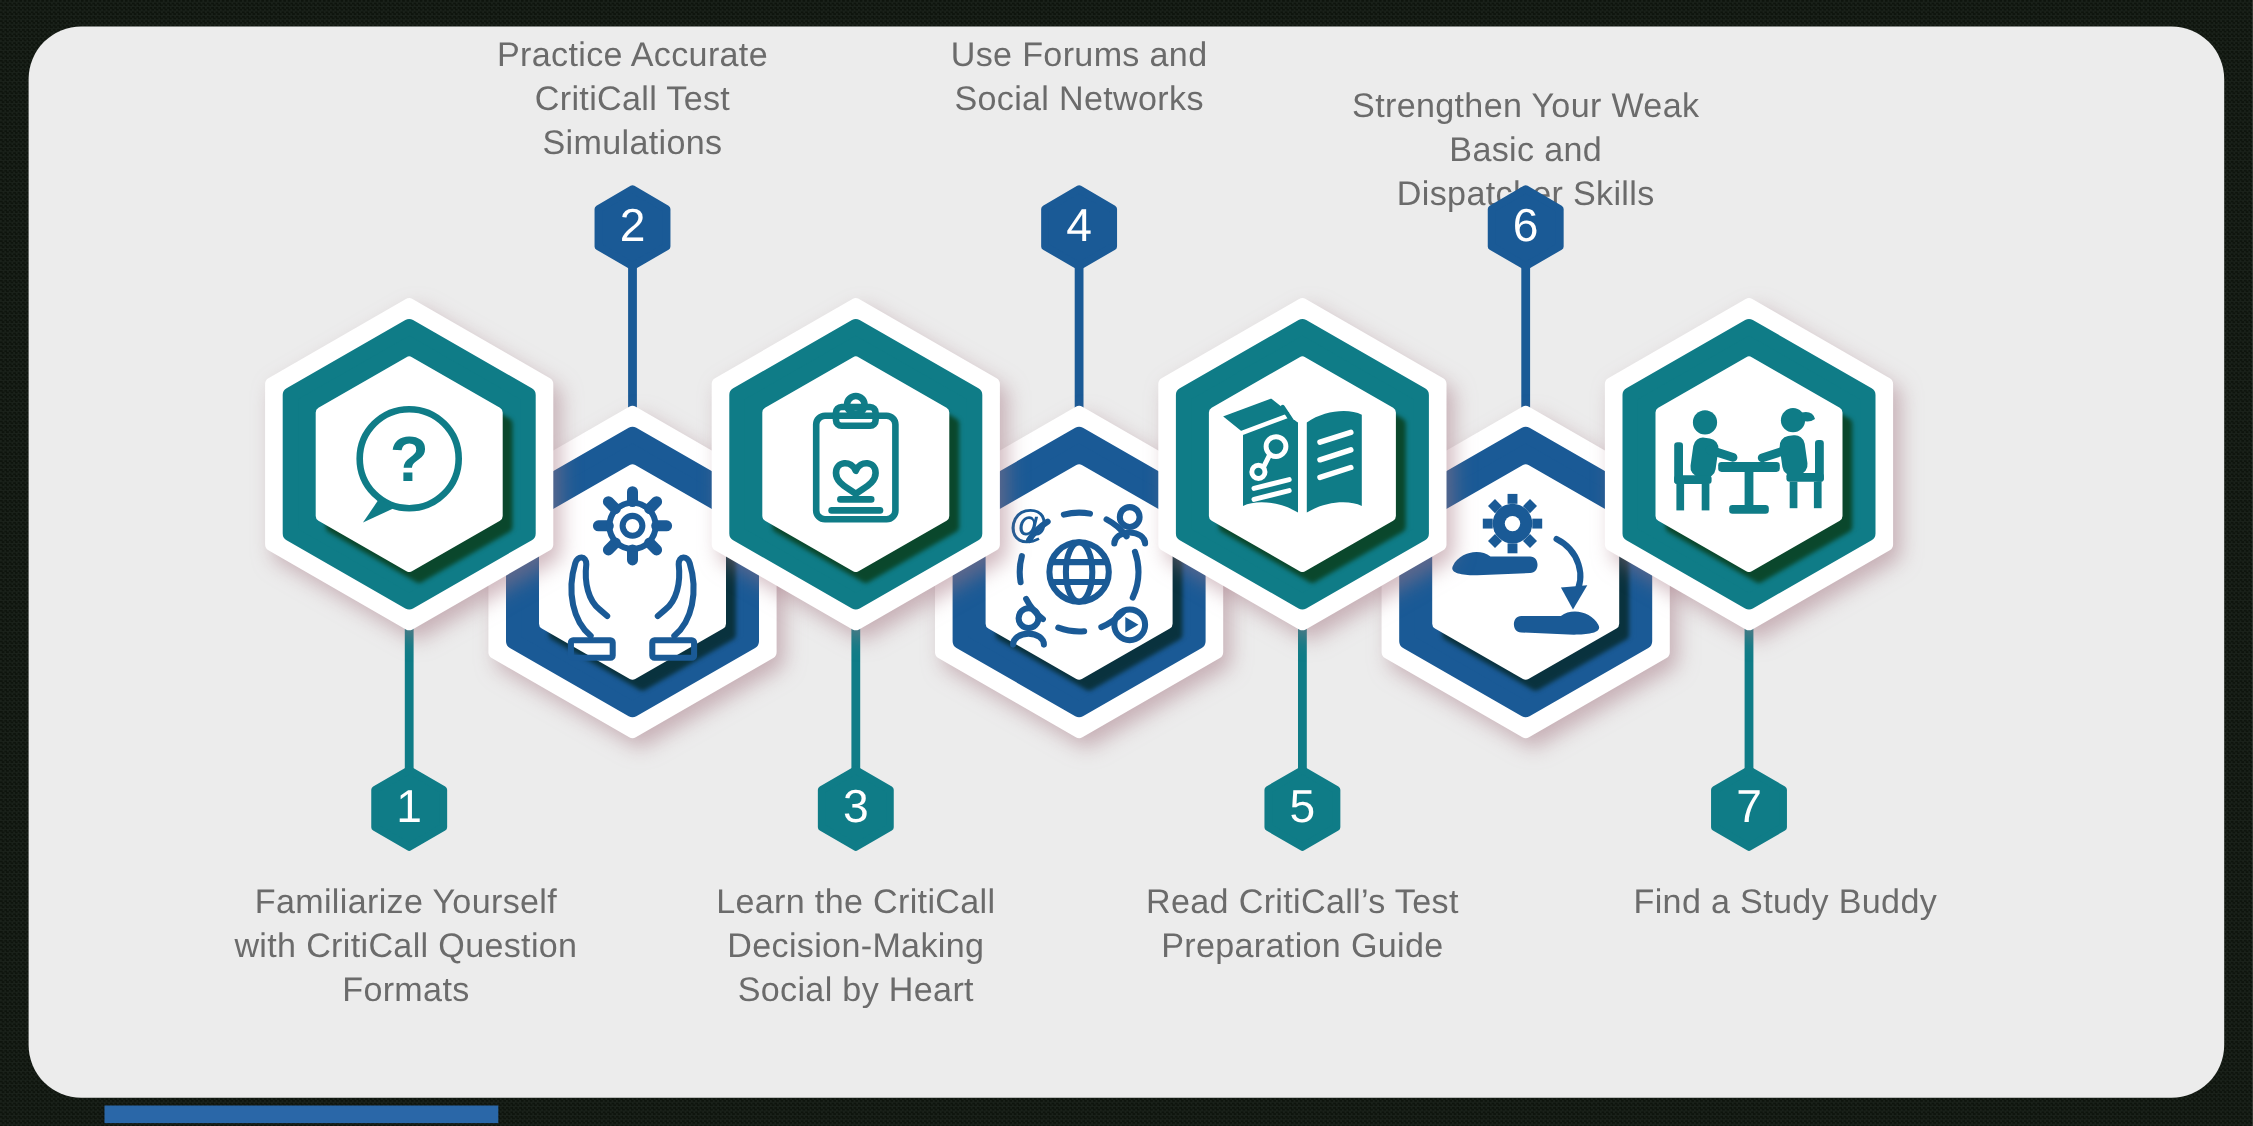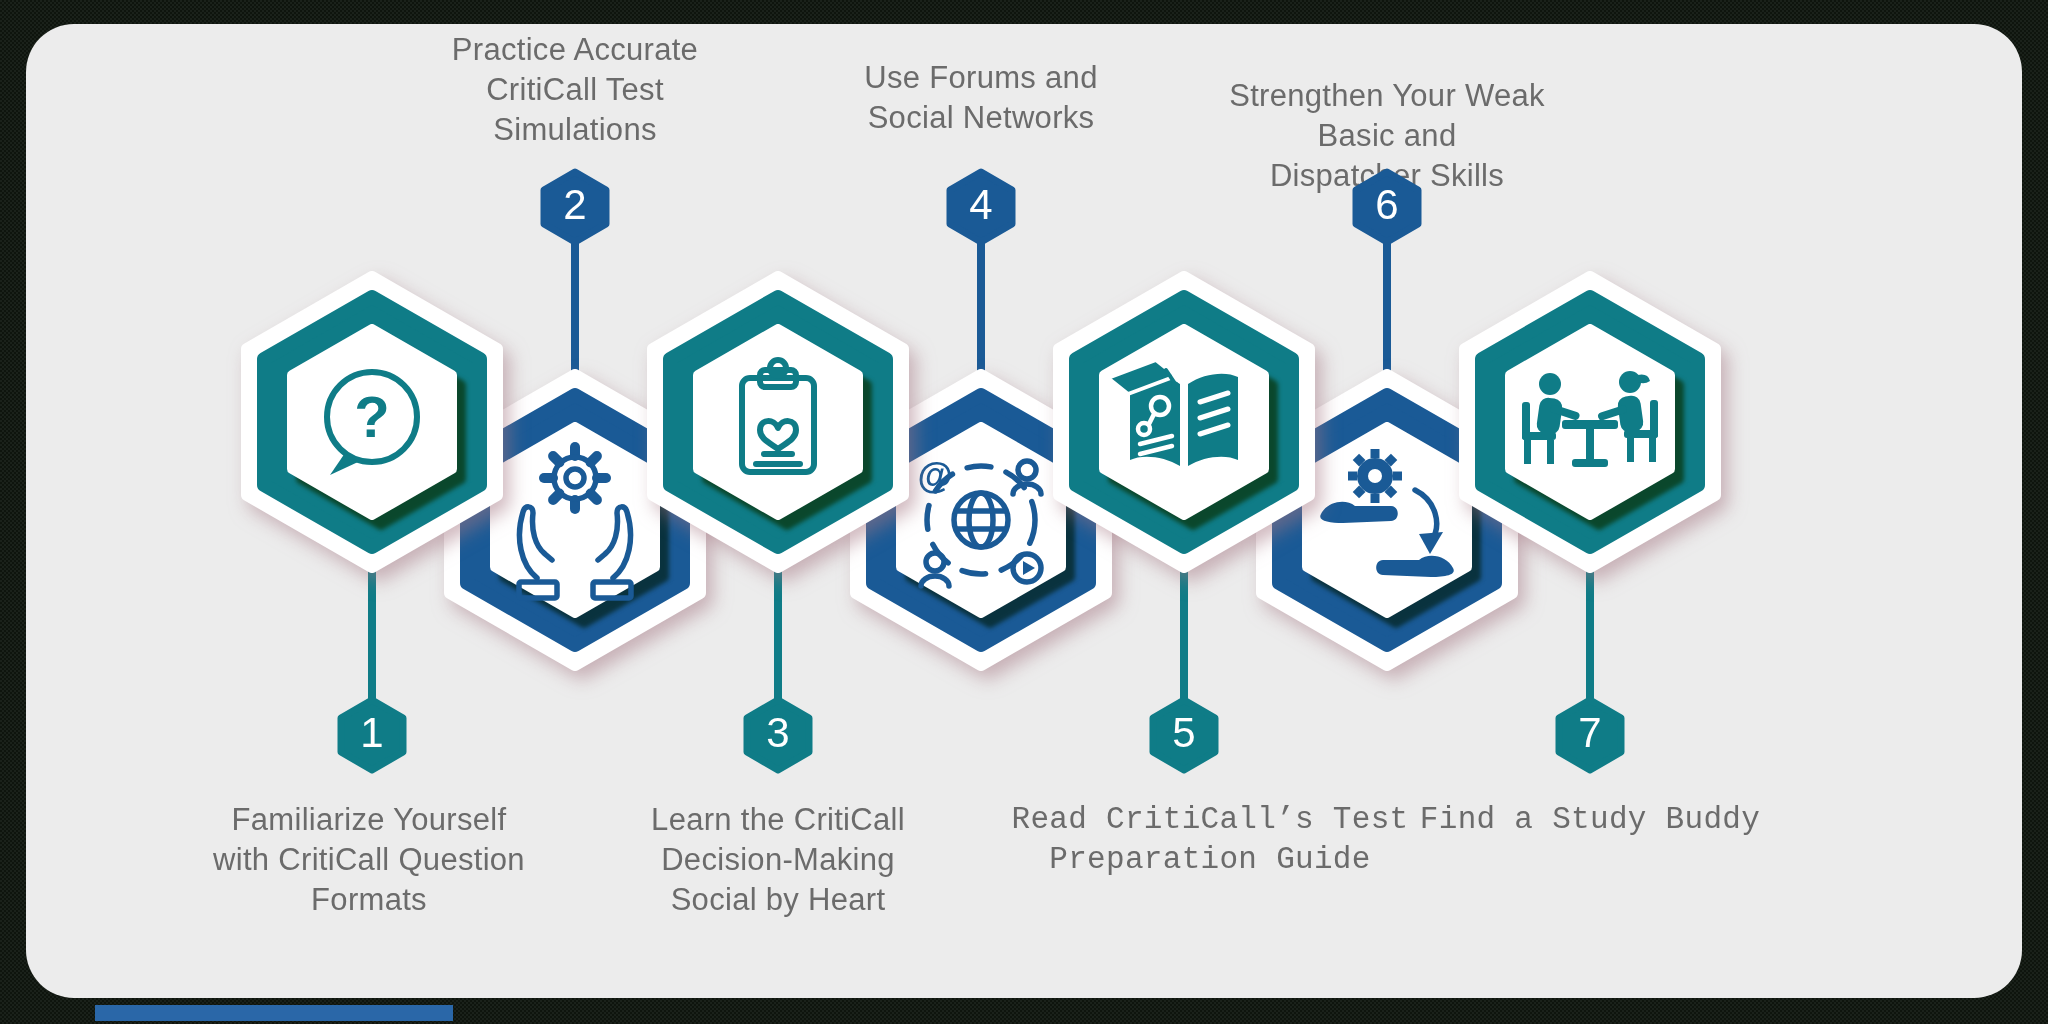--- a/index.html
+++ b/index.html
@@ -290,21 +290,21 @@
 
   <div class="step-label" style="left:134px;top:800px;width:470px;">Familiarize Yourself
 with CritiCall Question
 Formats</div>
   <div class="step-label" style="left:345px;top:30px;width:460px;">Practice Accurate
 CritiCall Test
 Simulations</div>
   <div class="step-label" style="left:543px;top:800px;width:470px;">Learn the CritiCall
 Decision-Making
 Social by Heart</div>
-  <div class="step-label" style="left:751px;top:30px;width:460px;margin-top:28px;">Use Forums and
+  <div class="step-label" style="left:751px;top:30px;width:460px;">Use Forums and
 Social Networks</div>
-  <div class="step-label" style="left:975px;top:800px;width:470px;font-family:Liberation Mono, monospace;">Read CritiCall’s Test
+  <div class="step-label" style="left:949px;top:800px;width:470px;">Read CritiCall’s Test
 Preparation Guide</div>
   <div class="step-label" style="left:1157px;top:30px;width:460px;margin-top:46px;">Strengthen Your Weak
 Basic and
 Dispatcher Skills</div>
-  <div class="step-label" style="left:1355px;top:800px;width:470px;font-family:Liberation Mono, monospace;">Find a Study Buddy</div>
+  <div class="step-label" style="left:1388px;top:800px;width:470px;">Find a Study Buddy</div>
 </div>
 
 </body></html>

